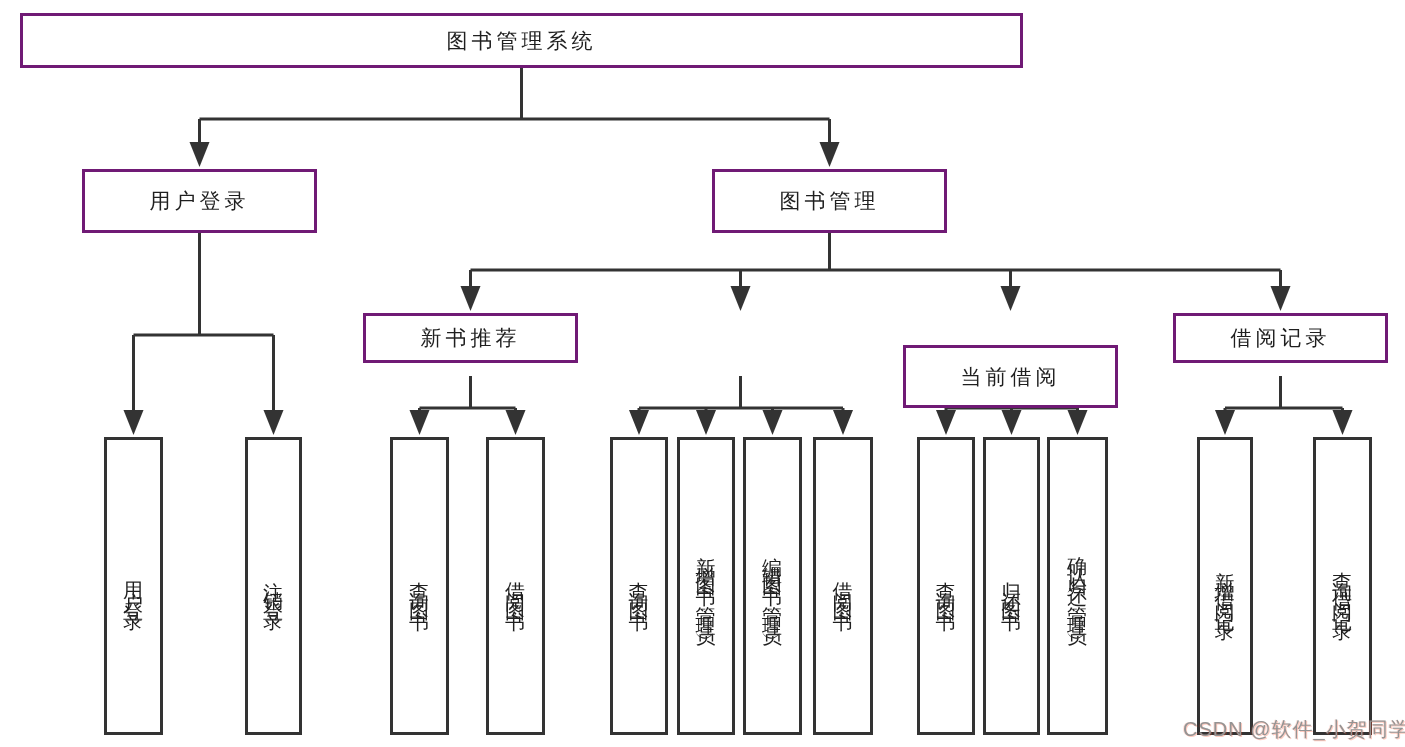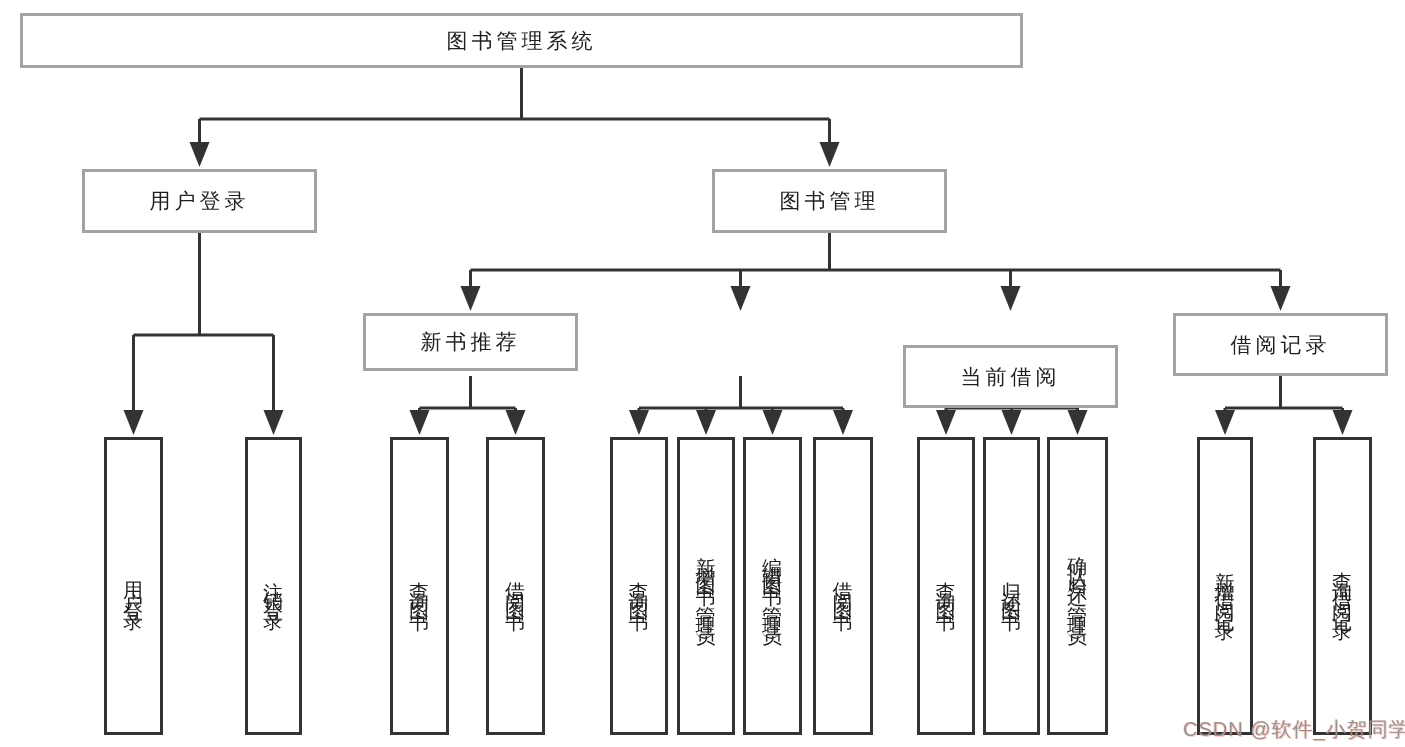--- a/index.html
+++ b/index.html
@@ -4,21 +4,21 @@
 <style>
   html,body { margin:0; padding:0; background:#ffffff; }
   .canvas {
     position:relative; width:1405px; height:747px; background:#ffffff;
     font-family:"Liberation Sans","DejaVu Sans",sans-serif; color:#1f1f1f;
     overflow:hidden;
   }
   #wires { position:absolute; left:0; top:0; z-index:0; }
   .hnode {
     position:absolute; box-sizing:border-box; background:#ffffff;
-    border:3px solid #a3a3a3; display:flex; align-items:center; justify-content:center;
+    border:3px solid #701a75; display:flex; align-items:center; justify-content:center;
     font-size:21px; letter-spacing:4px; z-index:1; white-space:nowrap;
   }
   .vnode {
     position:absolute; box-sizing:border-box; background:#ffffff;
     border:3px solid #333333; top:437px; height:298px; z-index:1;
     display:flex; align-items:center; justify-content:center;
     writing-mode:vertical-rl; text-orientation:mixed;
     font-size:20px; letter-spacing:10px; line-height:1;
   }
   .watermark {
@@ -91,27 +91,27 @@
     <span>图书管理系统</span>
   </div>
 
   <div class="hnode" style="left:82px; top:169px; width:235px; height:64px;">
     <span>用户登录</span>
   </div>
   <div class="hnode" style="left:712px; top:169px; width:235px; height:64px;">
     <span>图书管理</span>
   </div>
 
-  <div class="hnode" style="left:363px; top:313px; width:215px; height:58px;">
+  <div class="hnode" style="left:363px; top:313px; width:215px; height:50px;">
     <span>新书推荐</span>
   </div>
   <div class="hnode" style="left:903px; top:313px; width:215px; height:63px;margin-top:32px;">
     <span>当前借阅</span>
   </div>
-  <div class="hnode" style="left:1173px; top:313px; width:215px; height:63px;">
+  <div class="hnode" style="left:1173px; top:313px; width:215px; height:50px;">
     <span>借阅记录</span>
   </div>
 
   <div class="vnode" style="left:104px; width:59px;">用户登录</div>
   <div class="vnode" style="left:245px; width:57px;">注销登录</div>
 
   <div class="vnode" style="left:390px; width:59px;">查询图书</div>
   <div class="vnode" style="left:486px; width:59px;">借阅图书</div>
 
   <div class="vnode" style="left:610px; width:58px;">查询图书</div>

